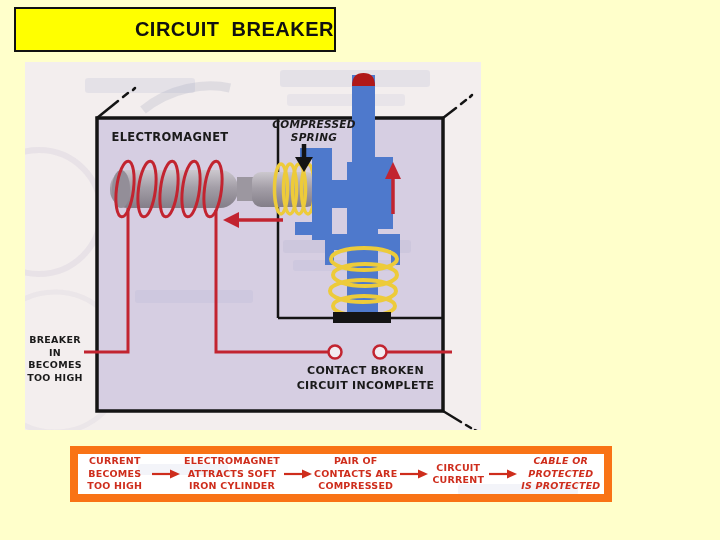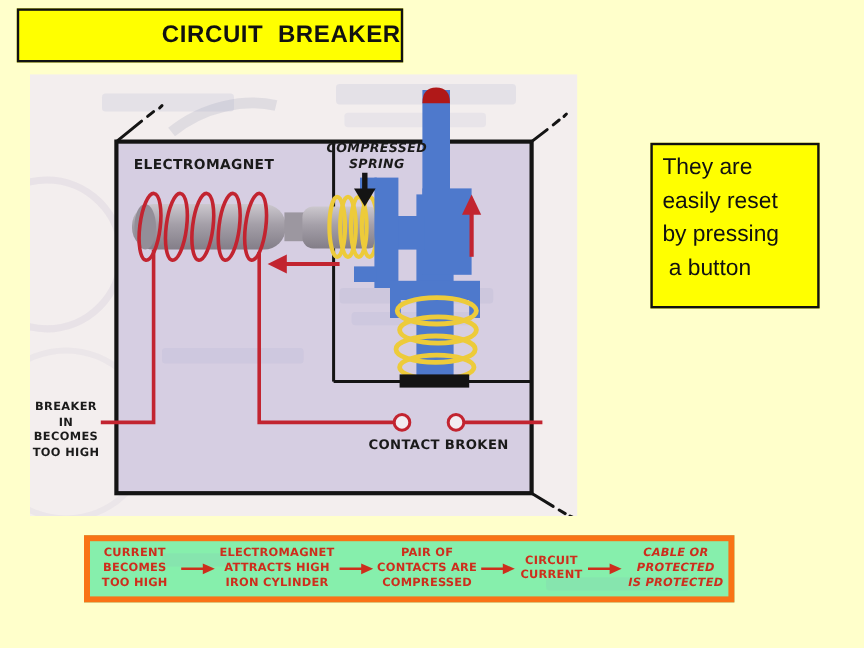--- a/index.html
+++ b/index.html
@@ -39,21 +39,21 @@
     position:absolute;left:542px;top:119px;width:141px;height:138px;
     background:#FFFF00;border:2px solid #111;box-sizing:border-box;
     padding:5px 0 0 8px;
   }
   .note-box div{
     font-size:19px;color:#111;line-height:28px;white-space:pre;
   }
   
   .flow-bar{
     position:absolute;left:70px;top:446px;width:542px;height:56px;
-    background:#86efac;border:5px solid #f97316;box-sizing:border-box;
+    background:#ffffff;border:8px solid #f97316;box-sizing:border-box;
     display:flex;align-items:center;justify-content:center;
     overflow:hidden;
   }
   .flow-step{
     color:#CE2D1C;font-weight:bold;text-align:center;
     font-family:"DejaVu Sans", sans-serif;
     font-size:9.5px;line-height:12.5px;letter-spacing:.2px;
     position:relative;z-index:2;
   }
   .fs1{width:80px;} .fs2{width:110px;} .fs3{width:94px;} .fs4{width:64px;} .fs5{width:94px;font-style:italic;}
@@ -195,46 +195,41 @@
     </div>
 
     <div class="diag-label lbl-current">
       <div>BREAKER IN</div>
       <div>BECOMES</div>
       <div>TOO HIGH</div>
     </div>
 
     <div class="diag-label lbl-contact">
       <div>CONTACT BROKEN</div>
+      <div>CIRCUIT INCOMPLETE</div>
     </div>
   </div>
 
-  <div class="note-box">
-    <div>They are</div>
-    <div>easily reset</div>
-    <div>by pressing</div>
-    <div> a button</div>
-  </div>
 
   <div class="flow-bar">
     <div class="ghost-bar" style="left:60px;top:10px;width:90px;height:11px;"></div>
     <div class="ghost-bar" style="left:380px;top:30px;width:120px;height:11px;"></div>
 
     <div class="flow-step fs1">
       <div>CURRENT</div>
       <div>BECOMES</div>
       <div>TOO HIGH</div>
     </div>
     <svg class="flow-arrow" viewBox="0 0 30 12">
       <line x1="1" y1="6" x2="21" y2="6" stroke="#CE2D1C" stroke-width="2.2"></line>
       <polygon points="29,6 19,1.5 19,10.5" fill="#CE2D1C"></polygon>
     </svg>
     <div class="flow-step fs2">
       <div>ELECTROMAGNET</div>
-      <div>ATTRACTS HIGH</div>
+      <div>ATTRACTS SOFT</div>
       <div>IRON CYLINDER</div>
     </div>
     <svg class="flow-arrow" viewBox="0 0 30 12">
       <line x1="1" y1="6" x2="21" y2="6" stroke="#CE2D1C" stroke-width="2.2"></line>
       <polygon points="29,6 19,1.5 19,10.5" fill="#CE2D1C"></polygon>
     </svg>
     <div class="flow-step fs3">
       <div>PAIR OF</div>
       <div>CONTACTS ARE</div>
       <div>COMPRESSED</div>

